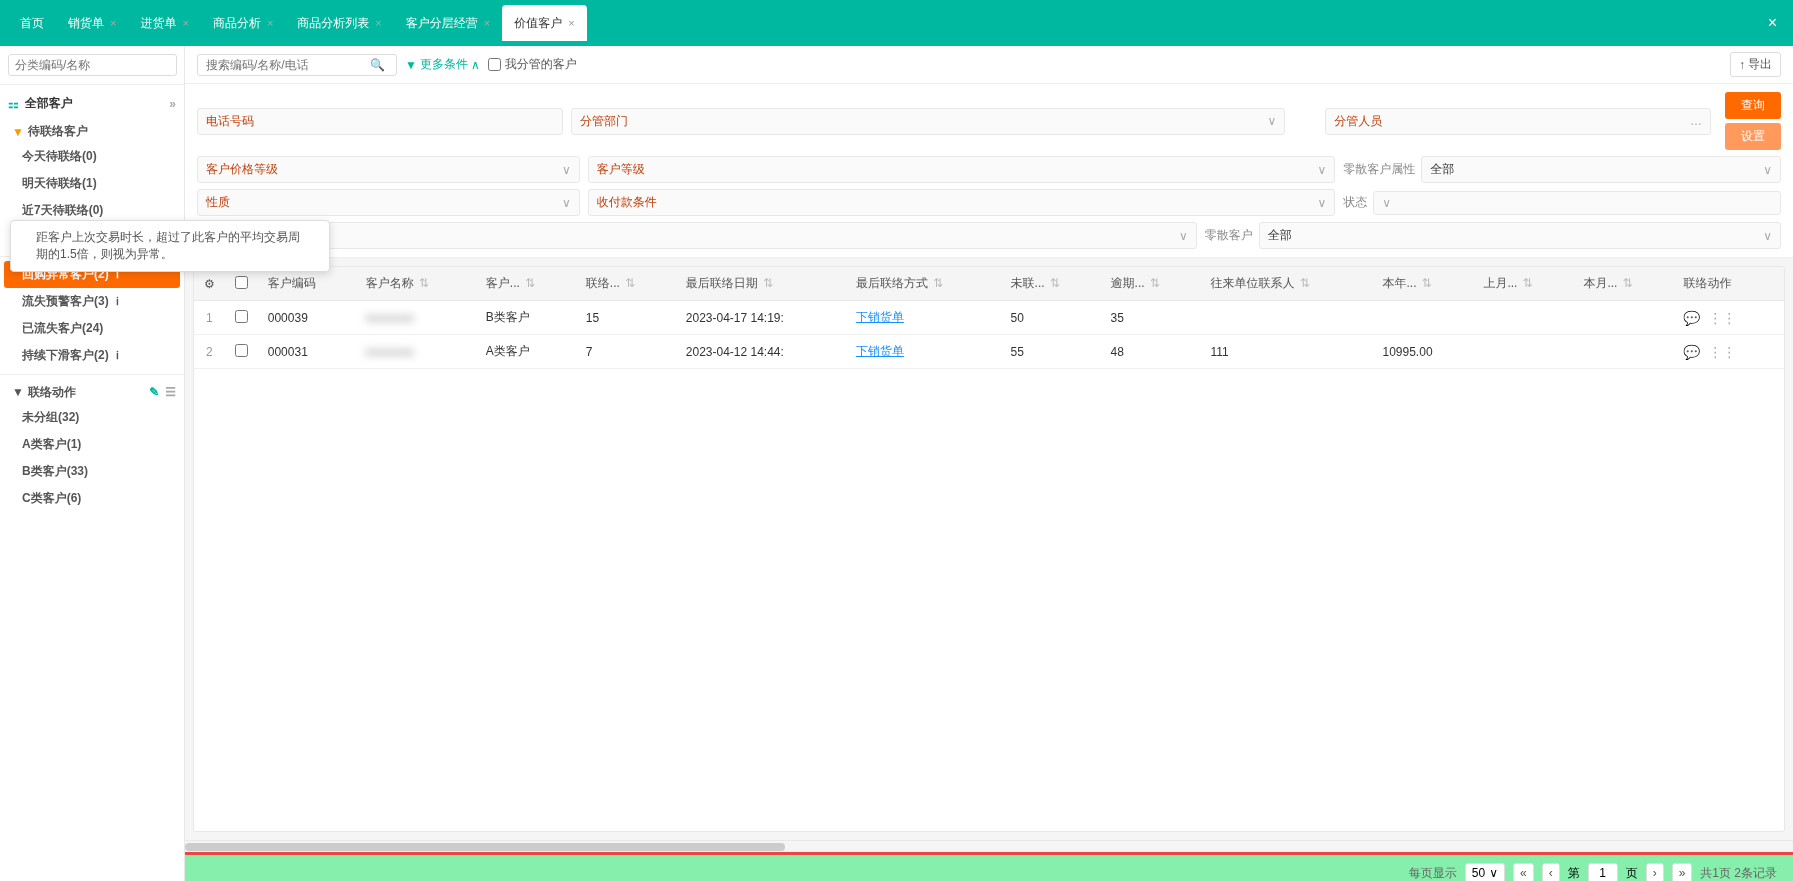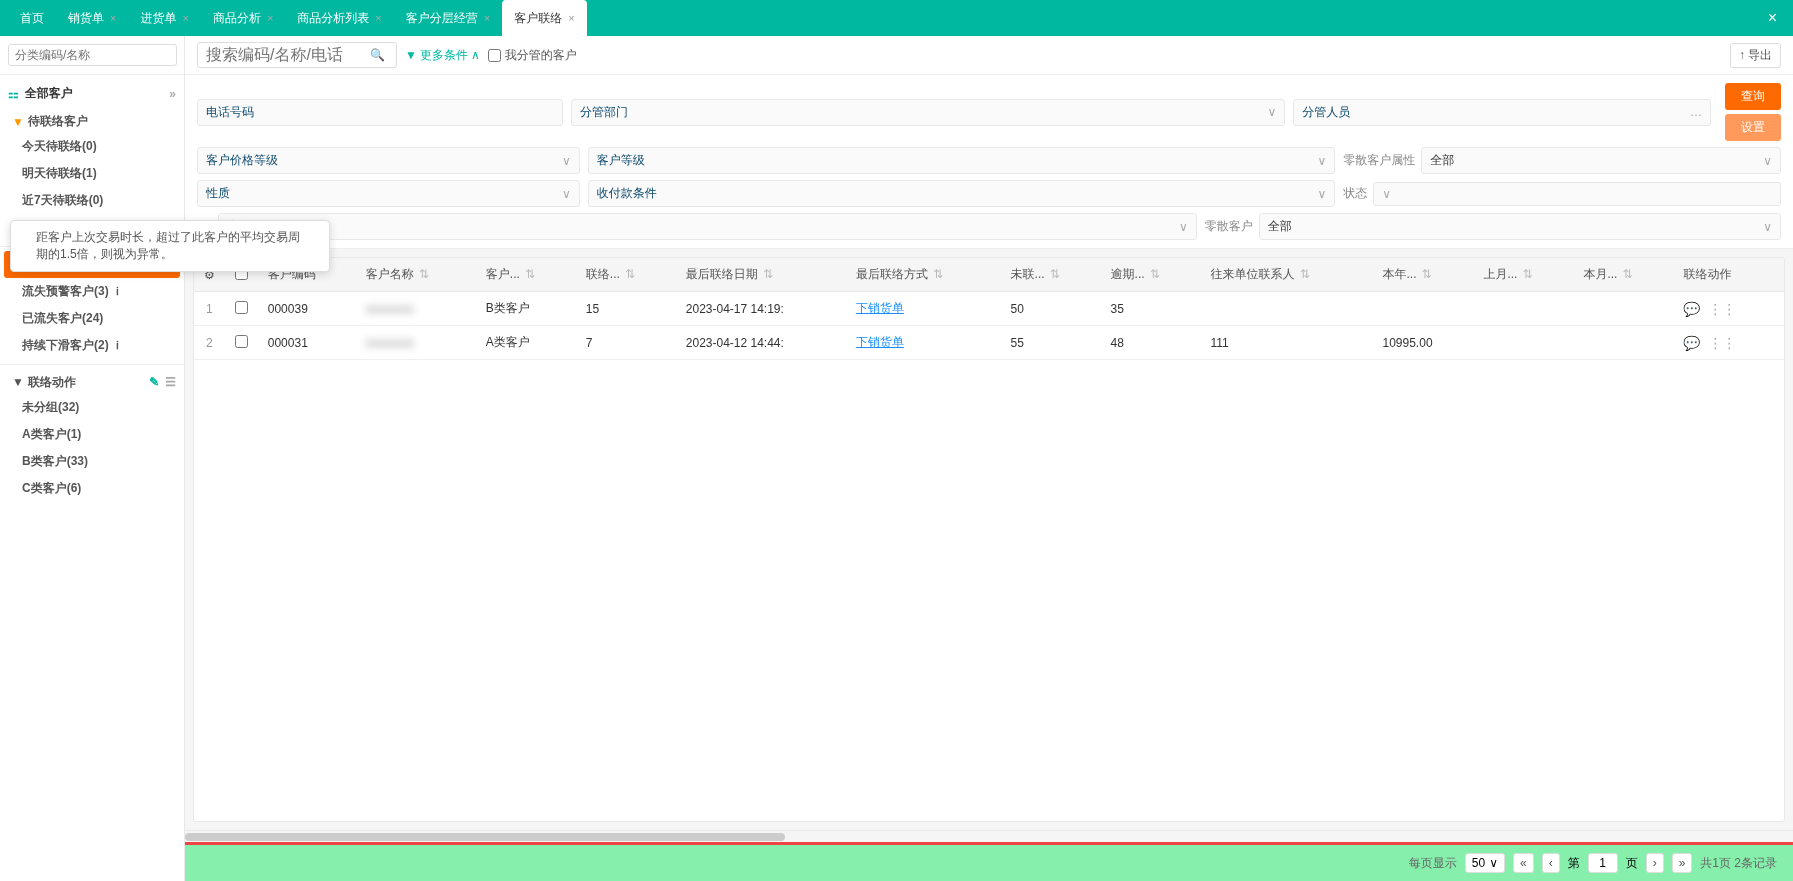--- a/index.html
+++ b/index.html
@@ -2,21 +2,21 @@
 <html><head>
   <meta charset="utf-8">
   <style>
     * { box-sizing: border-box; margin: 0; padding: 0; font-family: 'Microsoft YaHei', SimSun, sans-serif; font-size: 12px; }
     body { background: #f5f5f5; width: 1793px; height: 881px; overflow: hidden; }
 
     
     .top-nav {
       display: flex; align-items: center;
       background: #00b8a0;
-      height: 36px; padding: 0 8px;
+      height: 46px; padding: 0 8px;
       color: white;
     }
     .top-nav .nav-item {
       padding: 0 12px; height: 36px; line-height: 36px;
       cursor: pointer; white-space: nowrap; color: white; font-size: 13px;
       display: flex; align-items: center; gap: 4px;
     }
     .top-nav .nav-item.active {
       background: white; color: #333; border-radius: 4px 4px 0 0;
     }
@@ -103,21 +103,21 @@
       display: flex; align-items: center; gap: 8px;
       border-bottom: 1px solid #eee;
     }
     .filter-search-box {
       display: flex; align-items: center;
       border: 1px solid #ddd; border-radius: 3px;
       padding: 3px 8px; gap: 4px; background: white;
       min-width: 200px;
     }
     .filter-search-box input {
-      border: none; outline: none; font-size: 16px; width: 160px;
+      border: none; outline: none; font-size: 12px; width: 160px;
     }
     .filter-search-icon { color: #aaa; }
     .more-conditions {
       display: flex; align-items: center; gap: 3px;
       color: #00b8a0; cursor: pointer; font-size: 12px;
     }
     .my-customers {
       display: flex; align-items: center; gap: 4px;
       color: #555; cursor: pointer; font-size: 12px;
     }
@@ -137,21 +137,21 @@
     .filter-row {
       display: flex; align-items: center; gap: 8px; margin-bottom: 6px;
     }
     .filter-row:last-child { margin-bottom: 0; }
     .filter-field {
       display: flex; align-items: center;
       border: 1px solid #e8e8e8; border-radius: 3px;
       padding: 4px 8px; background: #fafafa; min-width: 200px;
       flex: 1; justify-content: space-between; cursor: pointer;
     }
-    .filter-field-label { color: #0c4a6e; }
+    .filter-field-label { color: #c2410c; }
     .filter-field-value { color: #333; }
     .filter-field .chevron { color: #aaa; }
     .filter-field-wide { flex: 2; min-width: 350px; }
     .filter-dot { color: #aaa; font-size: 16px; cursor: pointer; }
     .query-btn {
       background: #ff6a00; color: white; border: none;
       padding: 5px 16px; border-radius: 3px; cursor: pointer;
       font-size: 12px;
     }
     .settings-btn {
@@ -255,21 +255,21 @@
   </div>
   <div class="nav-item">
     <span>商品分析列表</span>
     <span class="close-btn">×</span>
   </div>
   <div class="nav-item">
     <span>客户分层经营</span>
     <span class="close-btn">×</span>
   </div>
   <div class="nav-item active">
-    <span>客户联络</span>
+    <span>价值客户</span>
     <span class="close-btn">×</span>
   </div>
   <div class="top-nav-spacer"></div>
   <div class="top-nav-close">×</div>
 </div>
 
 <div class="main-layout">
 
   <div class="sidebar">
     <div class="sidebar-search">
@@ -374,21 +374,21 @@
 
       <div class="filter-row">
         <div class="filter-field">
           <span class="filter-field-label">电话号码</span>
         </div>
         <div class="filter-field filter-field-wide">
           <span class="filter-field-label">分管部门</span>
           <span class="chevron">∨</span>
         </div>
         <div style="display:flex;align-items:center;gap:6px;flex:1.2;">
-          <div class="filter-field" style="flex:1;">
+          <div class="filter-field" style="flex:1;margin-left:32px;">
             <span class="filter-field-label">分管人员</span>
             <span class="chevron">…</span>
           </div>
         </div>
         <div class="filter-action-col">
           <button class="query-btn">查询</button>
           <button class="settings-btn">设置</button>
         </div>
       </div>
 

